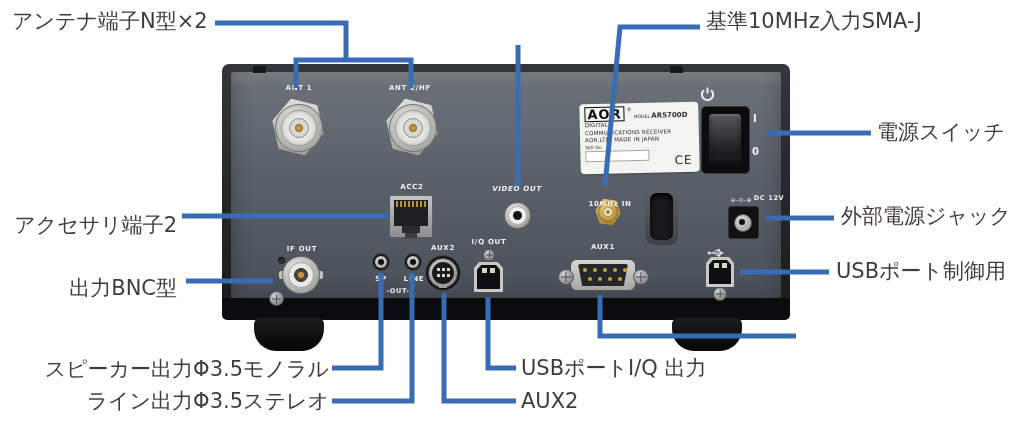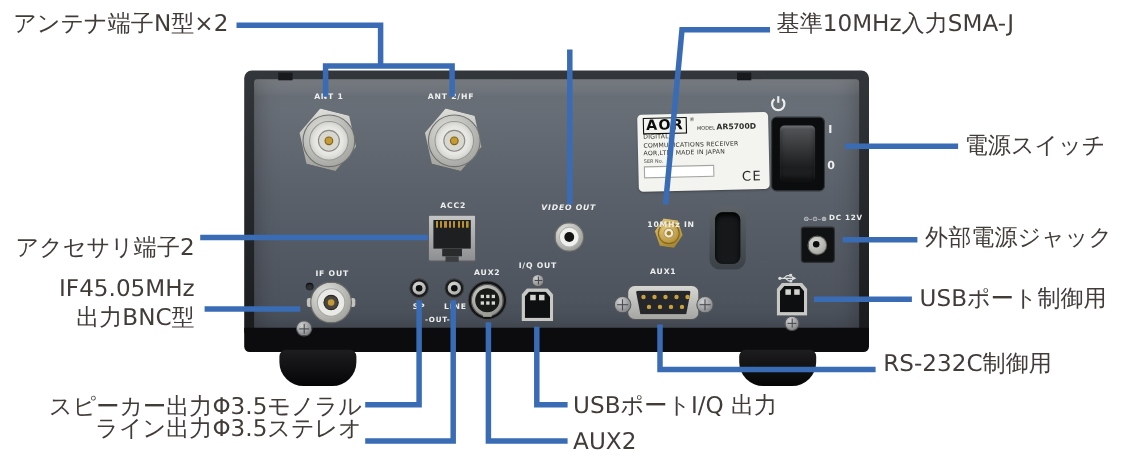--- a/index.html
+++ b/index.html
@@ -17,21 +17,21 @@
   #co-video{left:429px;top:8px;}
   #co-ref{left:706px;top:8px;}
   #co-power{left:877px;top:119px;}
   #co-ext{left:841px;top:203px;}
   #co-usbc{left:836px;top:258px;}
   #co-rs{left:803px;top:317px;}
   #co-acc{right:847px;top:212px;}
   #co-if1{right:847px;top:249px;}
   #co-if2{right:847px;top:275px;}
   #co-spk{right:695px;top:356px;text-align:right;}
-  #co-lineout{right:695px;top:376px;}
+  #co-lineout{right:695px;top:388px;}
   #co-usbiq{left:521px;top:355px;}
   #co-aux2{left:521px;top:388px;}
   
   #lines{position:absolute;left:0;top:0;z-index:30;pointer-events:none;}
   #lines path{stroke:var(--line-blue);stroke-width:5;fill:none;}
   
   .frame{left:222px;top:64px;width:568px;height:240px;background:linear-gradient(180deg,#33363a,#191b1d);border-radius:7px 7px 3px 3px;}
   .panel{left:231px;top:72px;width:550px;height:228px;border-radius:3px;
     background:linear-gradient(180deg,#898e94 0%,#6a7078 7%,#5b616a 45%,#4a505a 100%);
     box-shadow:inset 0 0 22px rgba(0,0,0,.3);}
@@ -340,22 +340,20 @@
     <path d="M332 401 H412 V273"></path>
     <path d="M516 368 H488 V297"></path>
     <path d="M516 401 H444 V293"></path>
   </svg>
 
   <div class="callout" id="co-antenna">アンテナ端子N型×2</div>
   <div class="callout" id="co-ref">基準10MHz入力SMA-J</div>
   <div class="callout" id="co-power">電源スイッチ</div>
   <div class="callout" id="co-ext">外部電源ジャック</div>
   <div class="callout" id="co-usbc">USBポート制御用</div>
-  <div class="callout" id="co-rs">RS-232C制御用</div>
   <div class="callout r" id="co-acc">アクセサリ端子2</div>
-  <div class="callout r" id="co-if1">IF45.05MHz</div>
   <div class="callout r" id="co-if2">出力BNC型</div>
   <div class="callout r" id="co-spk">スピーカー出力Φ3.5モノラル</div>
   <div class="callout r" id="co-lineout">ライン出力Φ3.5ステレオ</div>
   <div class="callout" id="co-usbiq">USBポートI/Q 出力</div>
   <div class="callout" id="co-aux2">AUX2</div>
 
 </div>
 
 </body></html>

